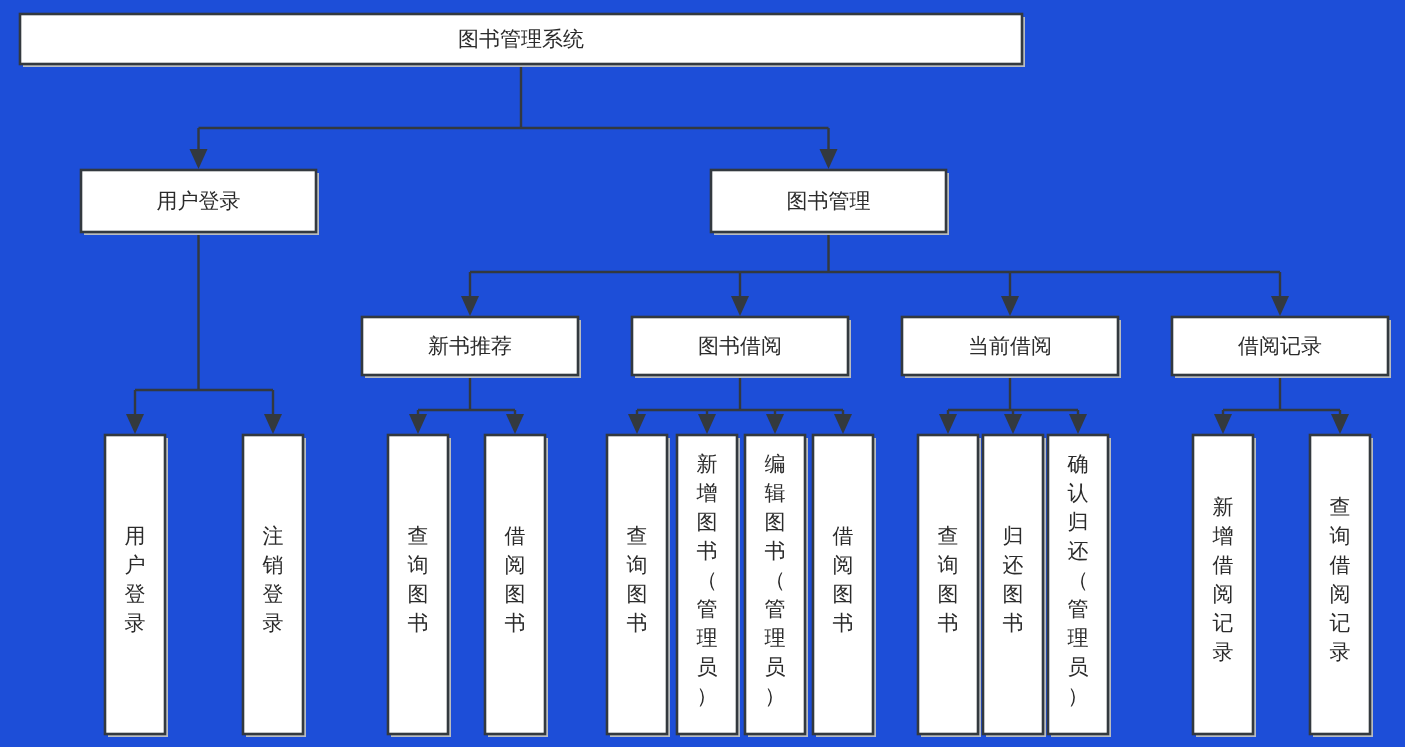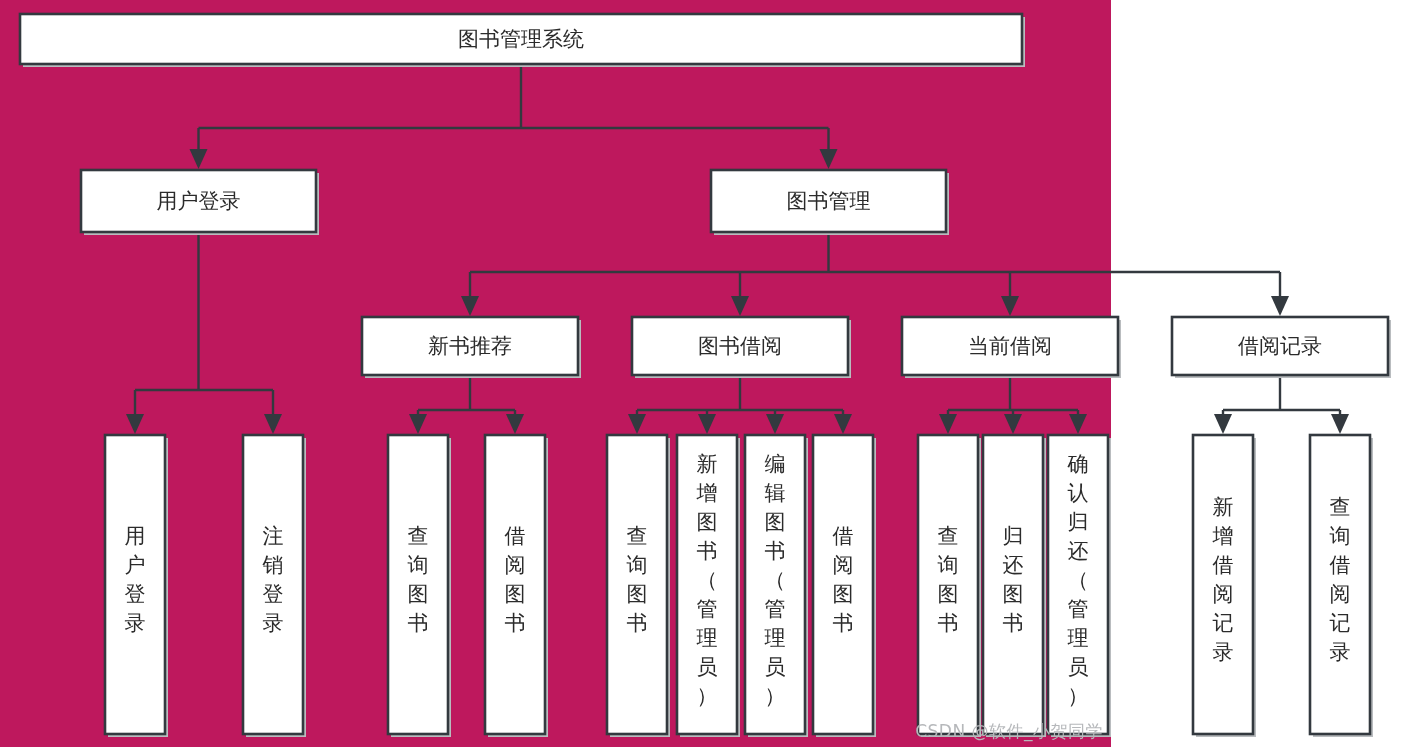--- a/index.html
+++ b/index.html
@@ -9,23 +9,23 @@
   }
   body {
     width: 1405px;
     height: 747px;
     font-family: "DejaVu Sans", "Liberation Sans", sans-serif;
     overflow: hidden;
     position: relative;
   }
   #diagram-root {
     position: relative;
-    width: 1111px;
+    width: 1405px;
     height: 747px;
-    background: #be185d;
+    background: #1d4ed8;
   }
   svg.diagram-canvas {
     position: absolute;
     left: 0;
     top: 0;
     width: 1405px;
     height: 747px;
   }
   .node-box {
     fill: #ffffff;
@@ -226,15 +226,14 @@
           <text x="1223" y="0" class="node-label-vertical"><tspan x="1223" y="514">新</tspan><tspan x="1223" y="543">增</tspan><tspan x="1223" y="572">借</tspan><tspan x="1223" y="601">阅</tspan><tspan x="1223" y="630">记</tspan><tspan x="1223" y="659">录</tspan></text>
         </g>
         <g>
           <rect x="1313" y="438" width="60" height="299" class="node-shadow"></rect>
           <rect x="1310" y="435" width="60" height="299" class="node-box"></rect>
           <text x="1340" y="0" class="node-label-vertical"><tspan x="1340" y="514">查</tspan><tspan x="1340" y="543">询</tspan><tspan x="1340" y="572">借</tspan><tspan x="1340" y="601">阅</tspan><tspan x="1340" y="630">记</tspan><tspan x="1340" y="659">录</tspan></text>
         </g>
       </g>
   </svg>
 
-  <div class="watermark">CSDN @软件_小贺同学</div>
 
 </div>
 
 </body></html>

